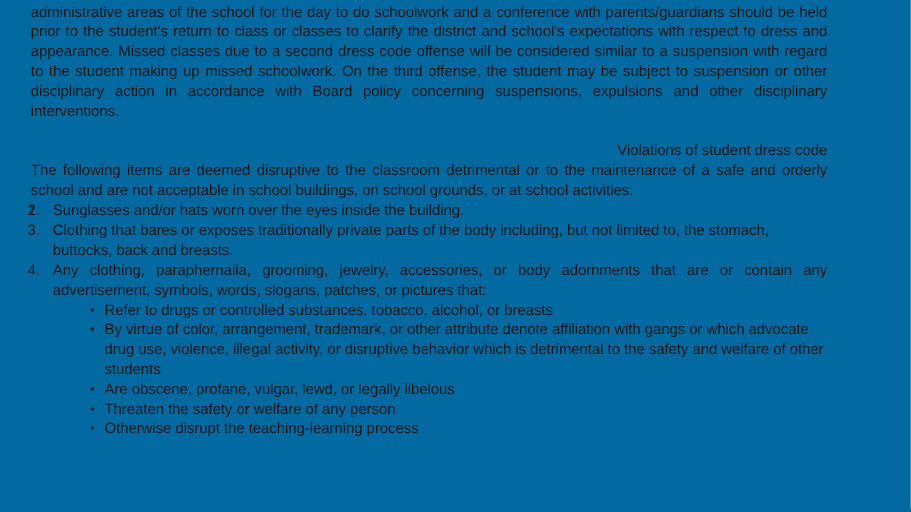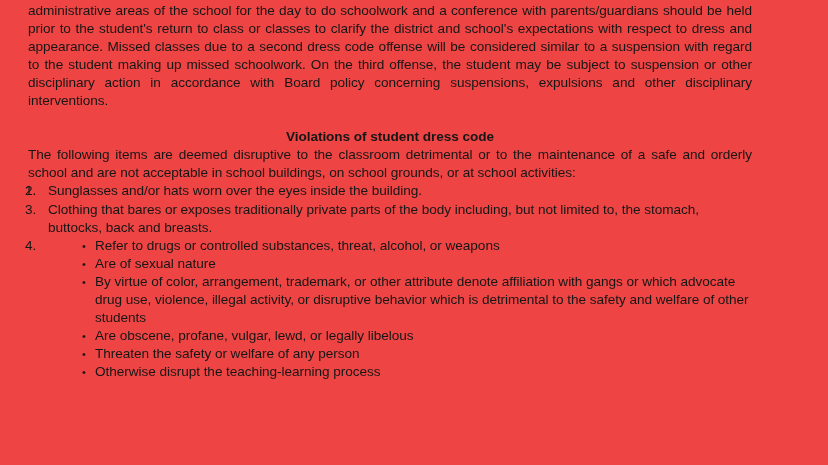--- a/index.html
+++ b/index.html
@@ -13,21 +13,21 @@
     background: #ffffff;
     font-family: "Liberation Sans", sans-serif;
     color: #1a1a1a;
     overflow: hidden;
   }
 
   #page {
     position: relative;
     width: 828px;
     height: 465px;
-    background: #ef4444;
+    background: #0369a1;
     box-sizing: border-box;
     padding: 2px 76px 0 28px;
   }
 
   .doc-text {
     font-size: 13.6px;
     line-height: 18.05px;
     color: #161616;
     letter-spacing: -0.05px;
   }
@@ -41,23 +41,23 @@
 
   .spacer {
     height: 18.05px;
   }
   .spacer-small {
     height: 17px;
   }
 
   
   .section-heading {
-    font-weight: bold;
+    font-weight: normal;
     margin: 0;
-    text-align: center;
+    text-align: right;
     letter-spacing: -0.05px;
   }
 
   
   ol.num-list {
     margin: 0;
     padding: 0;
     list-style: none;
   }
   ol.num-list > li {
@@ -119,31 +119,31 @@
       <li class="no-justify">
         <span class="num">2.</span>
         <span>Sunglasses and/or hats worn over the eyes inside the building.</span>
       </li>
       <li class="no-justify">
         <span class="num">3.</span>
         <span>Clothing that bares or exposes traditionally private parts of the body including, but not limited to, the stomach, buttocks, back and breasts.</span>
       </li>
       <li>
         <span class="num">4.</span>
+        <span>Any clothing, paraphernalia, grooming, jewelry, accessories, or body adornments that are or contain any advertisement, symbols, words, slogans, patches, or pictures that:</span>
       </li>
     </ol>
 
     <ul class="bullet-list">
       <li>
         <span class="bullet">•</span>
-        <span>Refer to drugs or controlled substances, threat, alcohol, or weapons</span>
+        <span>Refer to drugs or controlled substances, tobacco, alcohol, or breasts</span>
       </li>
       <li>
         <span class="bullet">•</span>
-        <span>Are of sexual nature</span>
       </li>
       <li>
         <span class="bullet">•</span>
         <span>By virtue of color, arrangement, trademark, or other attribute denote affiliation with gangs or which advocate drug use, violence, illegal activity, or disruptive behavior which is detrimental to the safety and welfare of other students</span>
       </li>
       <li>
         <span class="bullet">•</span>
         <span>Are obscene, profane, vulgar, lewd, or legally libelous</span>
       </li>
       <li>

